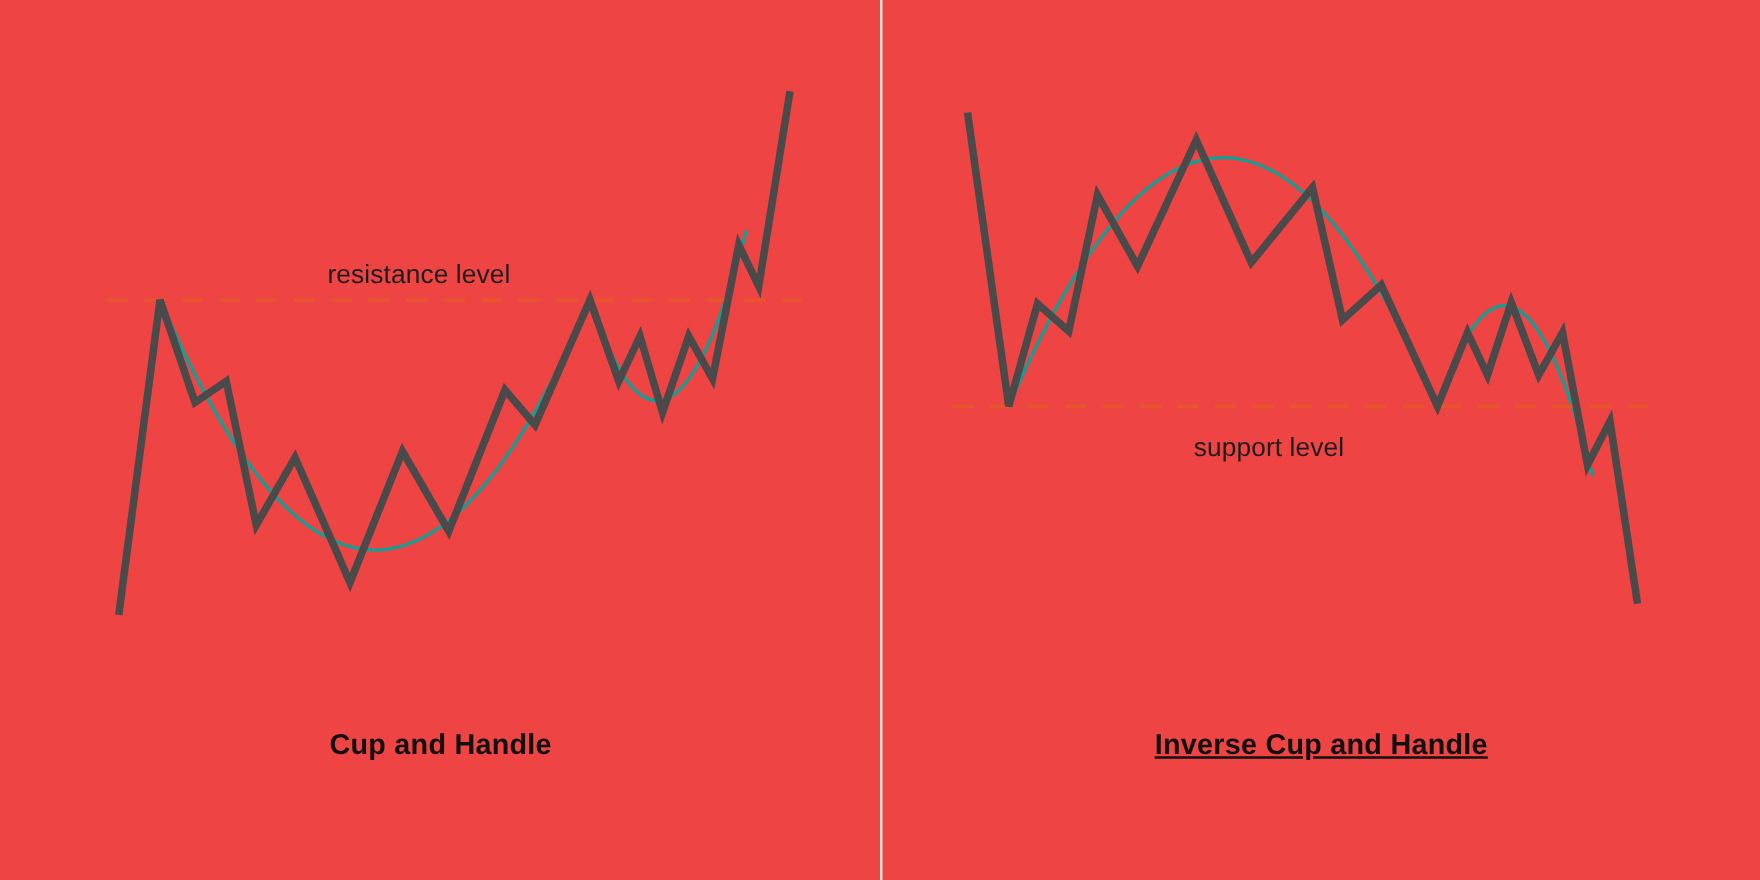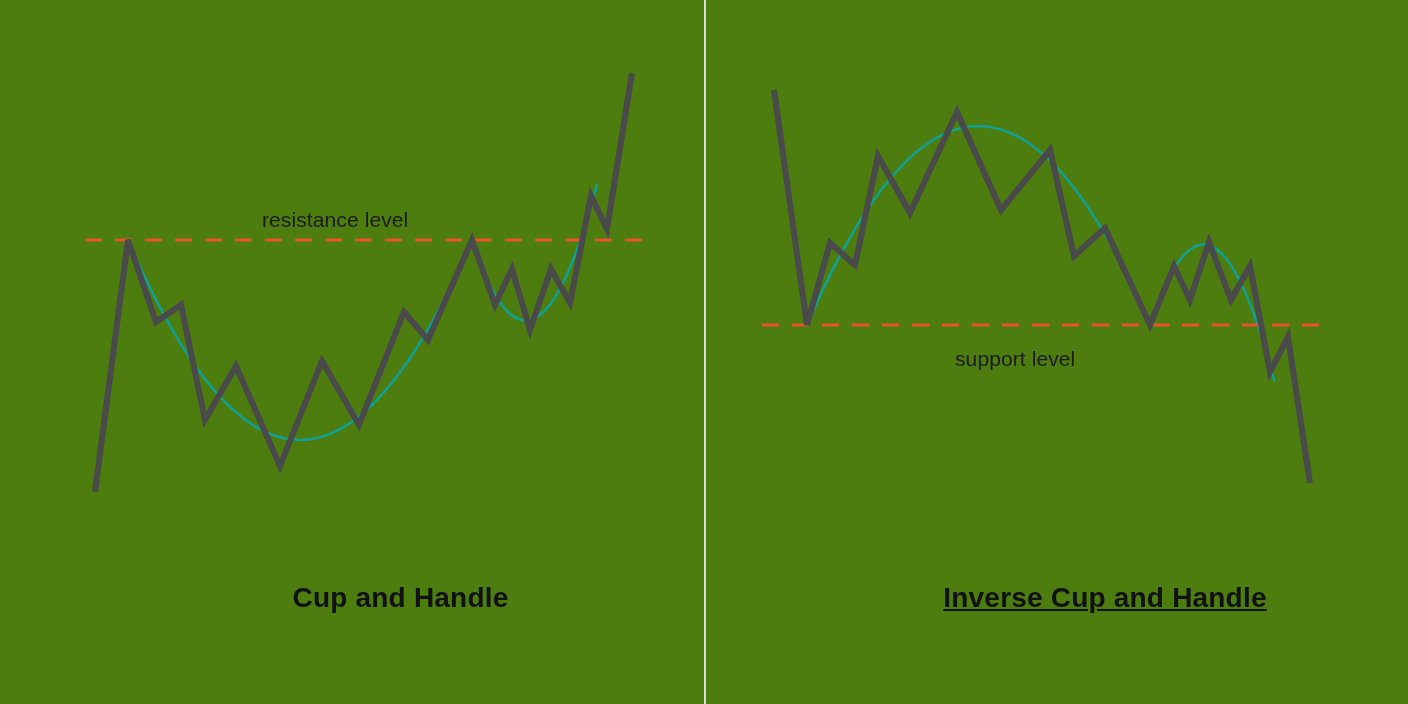--- a/index.html
+++ b/index.html
@@ -11,21 +11,21 @@
     width: 1408px;
     height: 704px;
     background: #f7f7f7;
     font-family: "Liberation Sans", sans-serif;
     overflow: hidden;
   }
   #root {
     position: relative;
     width: 1408px;
     height: 704px;
-    background: #4d7c0f;
+    background: #ef4444;
   }
   .panel {
     position: absolute;
     top: 0;
     height: 704px;
   }
   #panel-left  { left: 0;     width: 705px; }
   #panel-right { left: 706px; width: 702px; }
 
   .divider {
@@ -74,26 +74,25 @@
     color: #1d1d1d;
     white-space: nowrap;
     letter-spacing: 0.1px;
   }
   #label-resistance { left: 262px; top: 208px; }
   #label-support    { left: 249px; top: 347px; }
 
   .panel-title {
     position: absolute;
     font-family: "Liberation Sans", sans-serif;
-    font-size: 28px;
+    font-size: 23px;
     font-weight: bold;
     color: #111111;
     white-space: nowrap;
     letter-spacing: 0.2px;
-    margin-left: 48px;
   }
   #title-left  { left: 0; top: 582px; width: 705px; text-align: center; }
   #title-right { left: 0; top: 582px; width: 702px; text-align: center; text-decoration: underline; }
 </style>
 </head>
 <body style="background: rgb(247, 247, 247);">
 
 <div id="root">
 
   <div class="divider" style="background: rgb(220, 220, 220);"></div>

